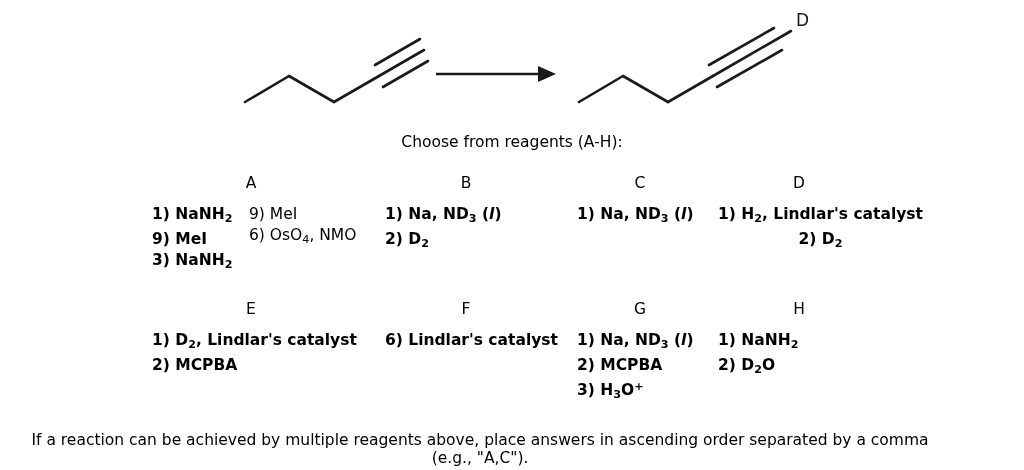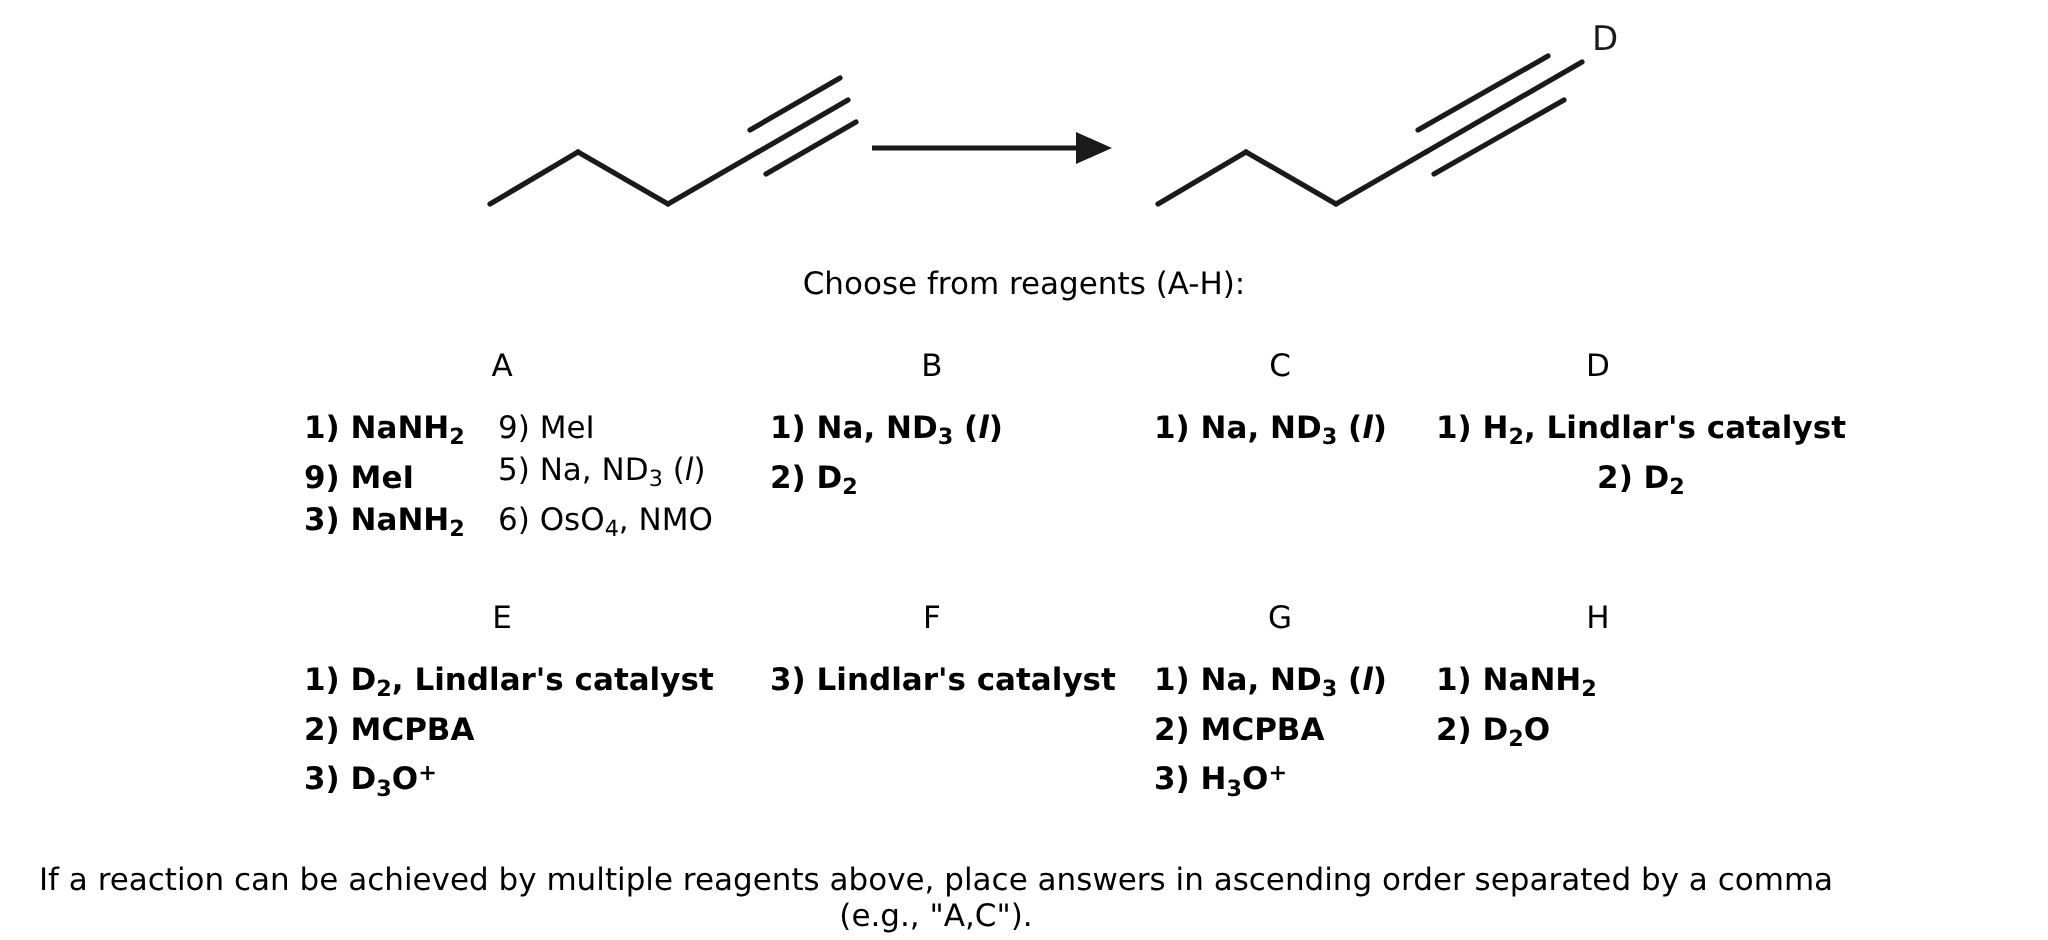--- a/index.html
+++ b/index.html
@@ -32,21 +32,21 @@
   #deuterium-label { left: 796px; top: 10px; }
 
   
   #choose-prompt {
     left: 0; top: 133px;
     width: 1024px;
     text-align: center;
     font-size: 15.5px;
   }
   #answer-format-note {
-    left: 4px; top: 431px;
+    left: 16px; top: 431px;
     width: 928px;
     text-align: center;
     font-size: 15.5px;
   }
 
   
   .reagent-letter {
     font-size: 15.5px;
     text-align: center;
     width: 40px;
@@ -134,21 +134,20 @@
 <div class="abs reagent-letter" id="letter-C">C</div>
 <div class="abs reagent-letter" id="letter-D">D</div>
 
 <div class="abs reagent-list" id="reagents-A-col1">
   <span class="reagent-line">1) NaNH<sub>2</sub></span>
   <span class="reagent-line">9) MeI</span>
   <span class="reagent-line">3) NaNH<sub>2</sub></span>
 </div>
 <div class="abs reagent-list-secondary" id="reagents-A-col2">
   <span class="reagent-line">9) MeI</span>
-  <span class="reagent-line">5) Na, ND<sub>3</sub> (<span class="italic-state">l</span>)</span>
   <span class="reagent-line">6) OsO<sub>4</sub>, NMO</span>
 </div>
 
 <div class="abs reagent-list" id="reagents-B">
   <span class="reagent-line">1) Na, ND<sub>3</sub> (<span class="italic-state">l</span>)</span>
   <span class="reagent-line">2) D<sub>2</sub></span>
 </div>
 
 <div class="abs reagent-list" id="reagents-C">
   <span class="reagent-line">1) Na, ND<sub>3</sub> (<span class="italic-state">l</span>)</span>
@@ -160,25 +159,24 @@
 </div>
 
 <div class="abs reagent-letter" id="letter-E">E</div>
 <div class="abs reagent-letter" id="letter-F">F</div>
 <div class="abs reagent-letter" id="letter-G">G</div>
 <div class="abs reagent-letter" id="letter-H">H</div>
 
 <div class="abs reagent-list" id="reagents-E">
   <span class="reagent-line">1) D<sub>2</sub>, Lindlar's catalyst</span>
   <span class="reagent-line">2) MCPBA</span>
-  <span class="reagent-line">3) D<sub>3</sub>O<sup>+</sup></span>
 </div>
 
 <div class="abs reagent-list" id="reagents-F">
-  <span class="reagent-line">3) Lindlar's catalyst</span>
+  <span class="reagent-line">6) Lindlar's catalyst</span>
 </div>
 
 <div class="abs reagent-list" id="reagents-G">
   <span class="reagent-line">1) Na, ND<sub>3</sub> (<span class="italic-state">l</span>)</span>
   <span class="reagent-line">2) MCPBA</span>
   <span class="reagent-line">3) H<sub>3</sub>O<sup>+</sup></span>
 </div>
 
 <div class="abs reagent-list" id="reagents-H">
   <span class="reagent-line">1) NaNH<sub>2</sub></span>

